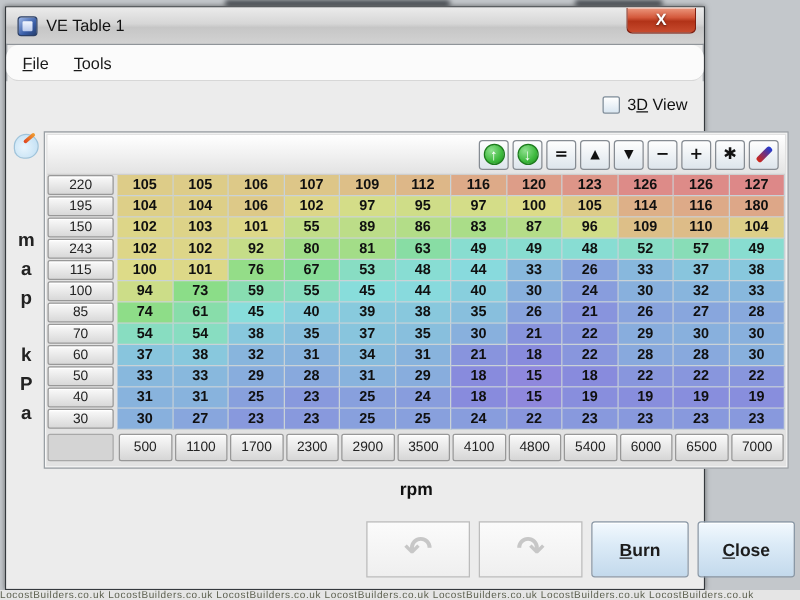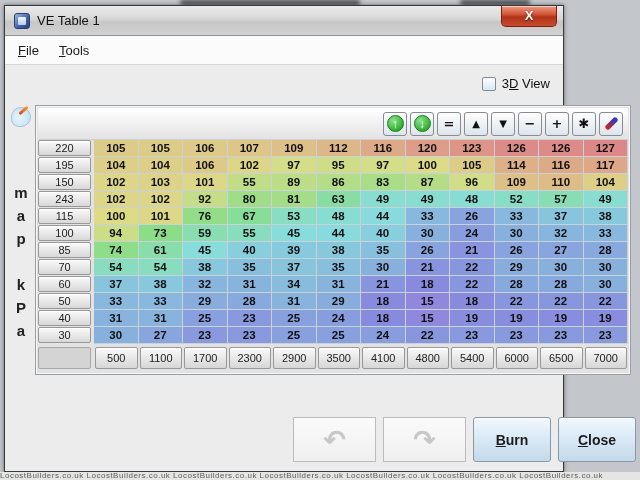--- a/index.html
+++ b/index.html
@@ -24,21 +24,21 @@
     background:linear-gradient(#f2f6ff,#b9c9ec); border-radius:1px; }
   .window-title { margin-left:7px; font-size:13px; color:#111; }
   .close-button { position:absolute; top:0; right:6px; width:56px; height:21px;
     border:1px solid #7e1f10; border-top:none; border-radius:0 0 5px 5px;
     background:linear-gradient(var(--close-top),#d4593c 40%,#b23318 55%,#c84b2e);
     color:#fff; font-weight:bold; font-size:13px; text-align:center; line-height:20px;
     text-shadow:0 1px 2px rgba(0,0,0,.6); box-shadow:inset 0 1px 0 rgba(255,255,255,.55); cursor:pointer; }
 
   
   .menubar { height:29px; background:#fbfbfb; border-bottom:1px solid #d7d7d7;
-    display:flex; align-items:center; gap:20px; padding-left:13px; font-size:13px; color:#1a1a1a; }
+    display:flex; align-items:center; gap:20px; padding-left:13px; font-size:13px; color:#1a1a1a;border-radius:10px; }
   .menu-item { cursor:pointer; }
   .mn { text-decoration:underline; }
 
   
   .content { position:relative; height:406px; background:#ececec; }
 
   .view3d { position:absolute; top:11px; right:13px; display:flex; align-items:center; gap:6px; font-size:13px; color:#111; }
   .checkbox { width:14px; height:14px; border:1px solid #7f8d9a; border-radius:2px;
     background:linear-gradient(#ffffff,#d9e6f1); cursor:pointer; }
 
@@ -197,21 +197,21 @@
               <div class="cell" style="background: rgb(221, 207, 136);">104</div>
               <div class="cell" style="background: rgb(221, 201, 136);">106</div>
               <div class="cell" style="background: rgb(221, 214, 136);">102</div>
               <div class="cell" style="background: rgb(212, 221, 136);">97</div>
               <div class="cell" style="background: rgb(207, 221, 136);">95</div>
               <div class="cell" style="background: rgb(212, 221, 136);">97</div>
               <div class="cell" style="background: rgb(221, 219, 136);">100</div>
               <div class="cell" style="background: rgb(221, 204, 136);">105</div>
               <div class="cell" style="background: rgb(221, 176, 136);">114</div>
               <div class="cell" style="background: rgb(221, 170, 136);">116</div>
-              <div class="cell" style="background: rgb(221, 167, 136);">117</div>
+              <div class="cell" style="background: rgb(221, 167, 136);">180</div>
             </div>
             <div class="row">
               <button class="yhdr">150</button>
               <div class="cell" style="background: rgb(221, 214, 136);">102</div>
               <div class="cell" style="background: rgb(221, 211, 136);">103</div>
               <div class="cell" style="background: rgb(221, 216, 136);">101</div>
               <div class="cell" style="background: rgb(194, 221, 136);">55</div>
               <div class="cell" style="background: rgb(188, 221, 136);">89</div>
               <div class="cell" style="background: rgb(179, 221, 136);">86</div>
               <div class="cell" style="background: rgb(170, 221, 136);">83</div>
@@ -367,20 +367,21 @@
             <button class="xbtn">3500</button>
             <button class="xbtn">4100</button>
             <button class="xbtn">4800</button>
             <button class="xbtn">5400</button>
             <button class="xbtn">6000</button>
             <button class="xbtn">6500</button>
             <button class="xbtn">7000</button>
           </div>
       </div>
 
+      <div class="rpm-label">rpm</div>
 
       <div class="bottom-buttons">
         <div class="hist-btn">
             <span class="hist-glyph">↶</span>
           </div>
         <div class="hist-btn">
             <span class="hist-glyph">↷</span>
           </div>
         <button class="action-btn"><span class="mn">B</span><span>urn</span></button>
         <button class="action-btn"><span class="mn">C</span><span>lose</span></button>

